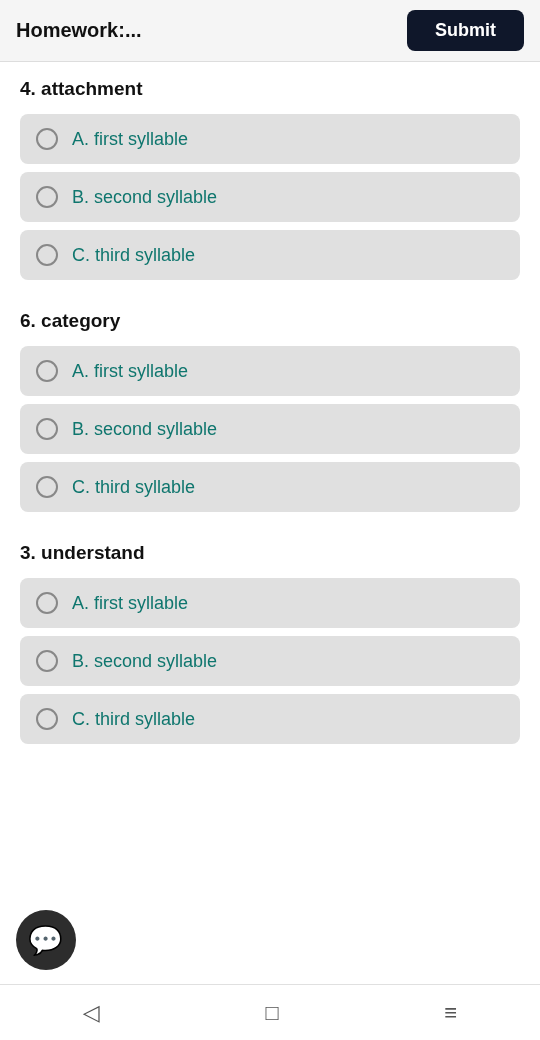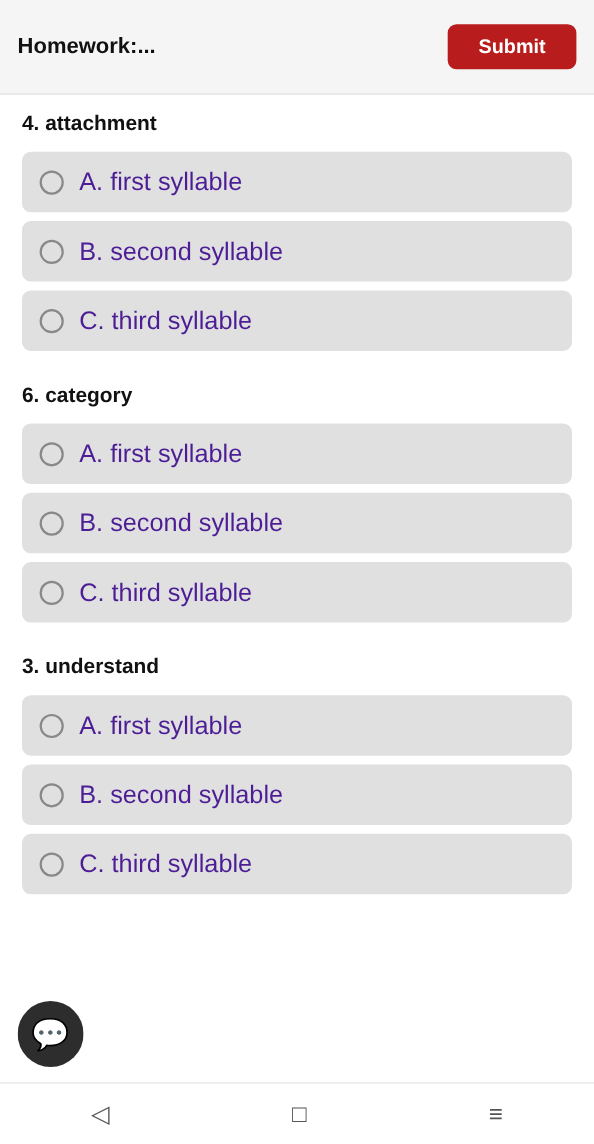--- a/index.html
+++ b/index.html
@@ -16,32 +16,32 @@
       position: relative;
       overflow-x: hidden;
     }
 
     
     .header {
       display: flex;
       justify-content: space-between;
       align-items: center;
       background-color: #f5f5f5;
-      padding: 22px 16px;
+      padding: 10px 16px;
       border-bottom: 1px solid #ddd;
     }
 
     .header-title {
       font-size: 20px;
       font-weight: bold;
       color: #111;
     }
 
     .submit-btn {
-      background-color: #b91c1c;
+      background-color: #0f172a;
       color: white;
       border: none;
       border-radius: 8px;
       padding: 10px 28px;
       font-size: 18px;
       font-weight: bold;
       cursor: pointer;
     }
 
     
@@ -74,22 +74,22 @@
       width: 22px;
       height: 22px;
       border-radius: 50%;
       border: 2px solid #888;
       background: transparent;
       margin-right: 14px;
       flex-shrink: 0;
     }
 
     .option-text {
-      font-size: 23px;
-      color: #4c1d95;
+      font-size: 18px;
+      color: #0f766e;
     }
 
     
     .bottom-nav {
       position: fixed;
       bottom: 0;
       width: 540px;
       height: 56px;
       background-color: #fff;
       display: flex;

